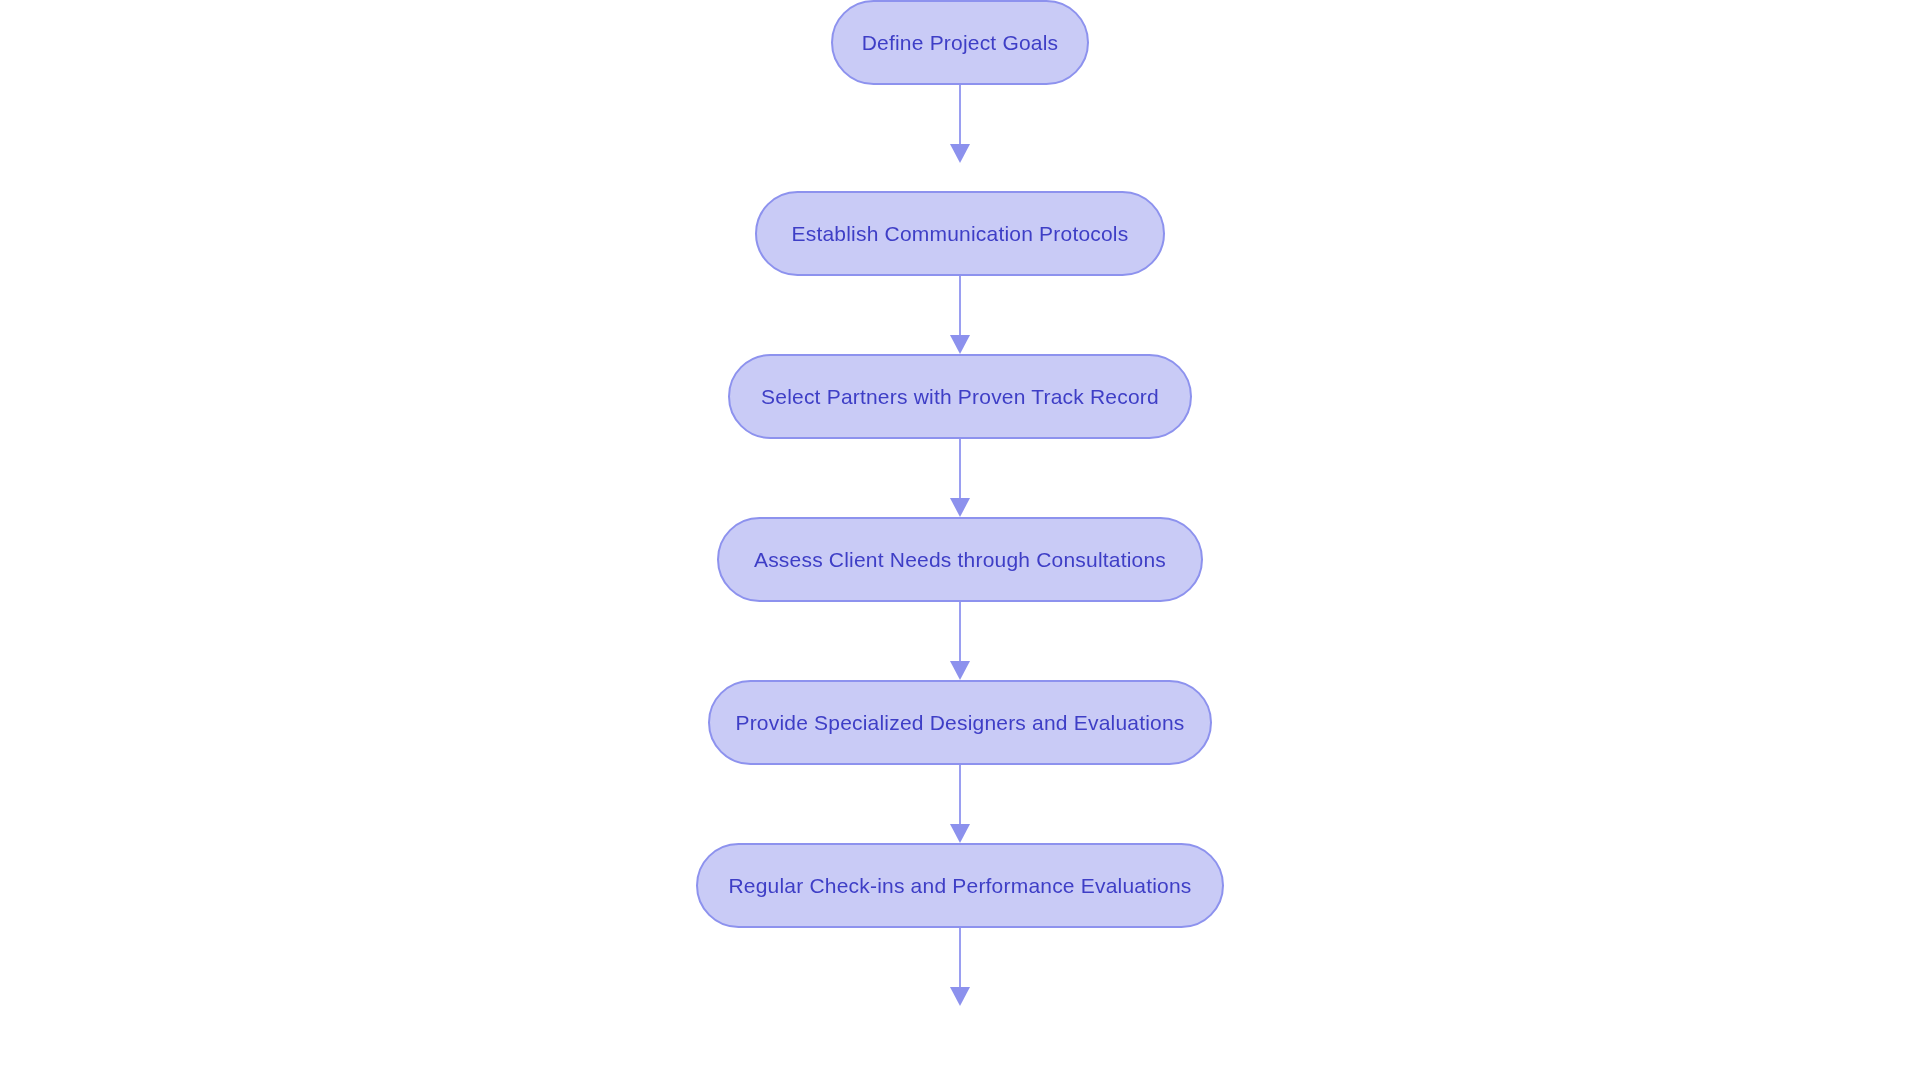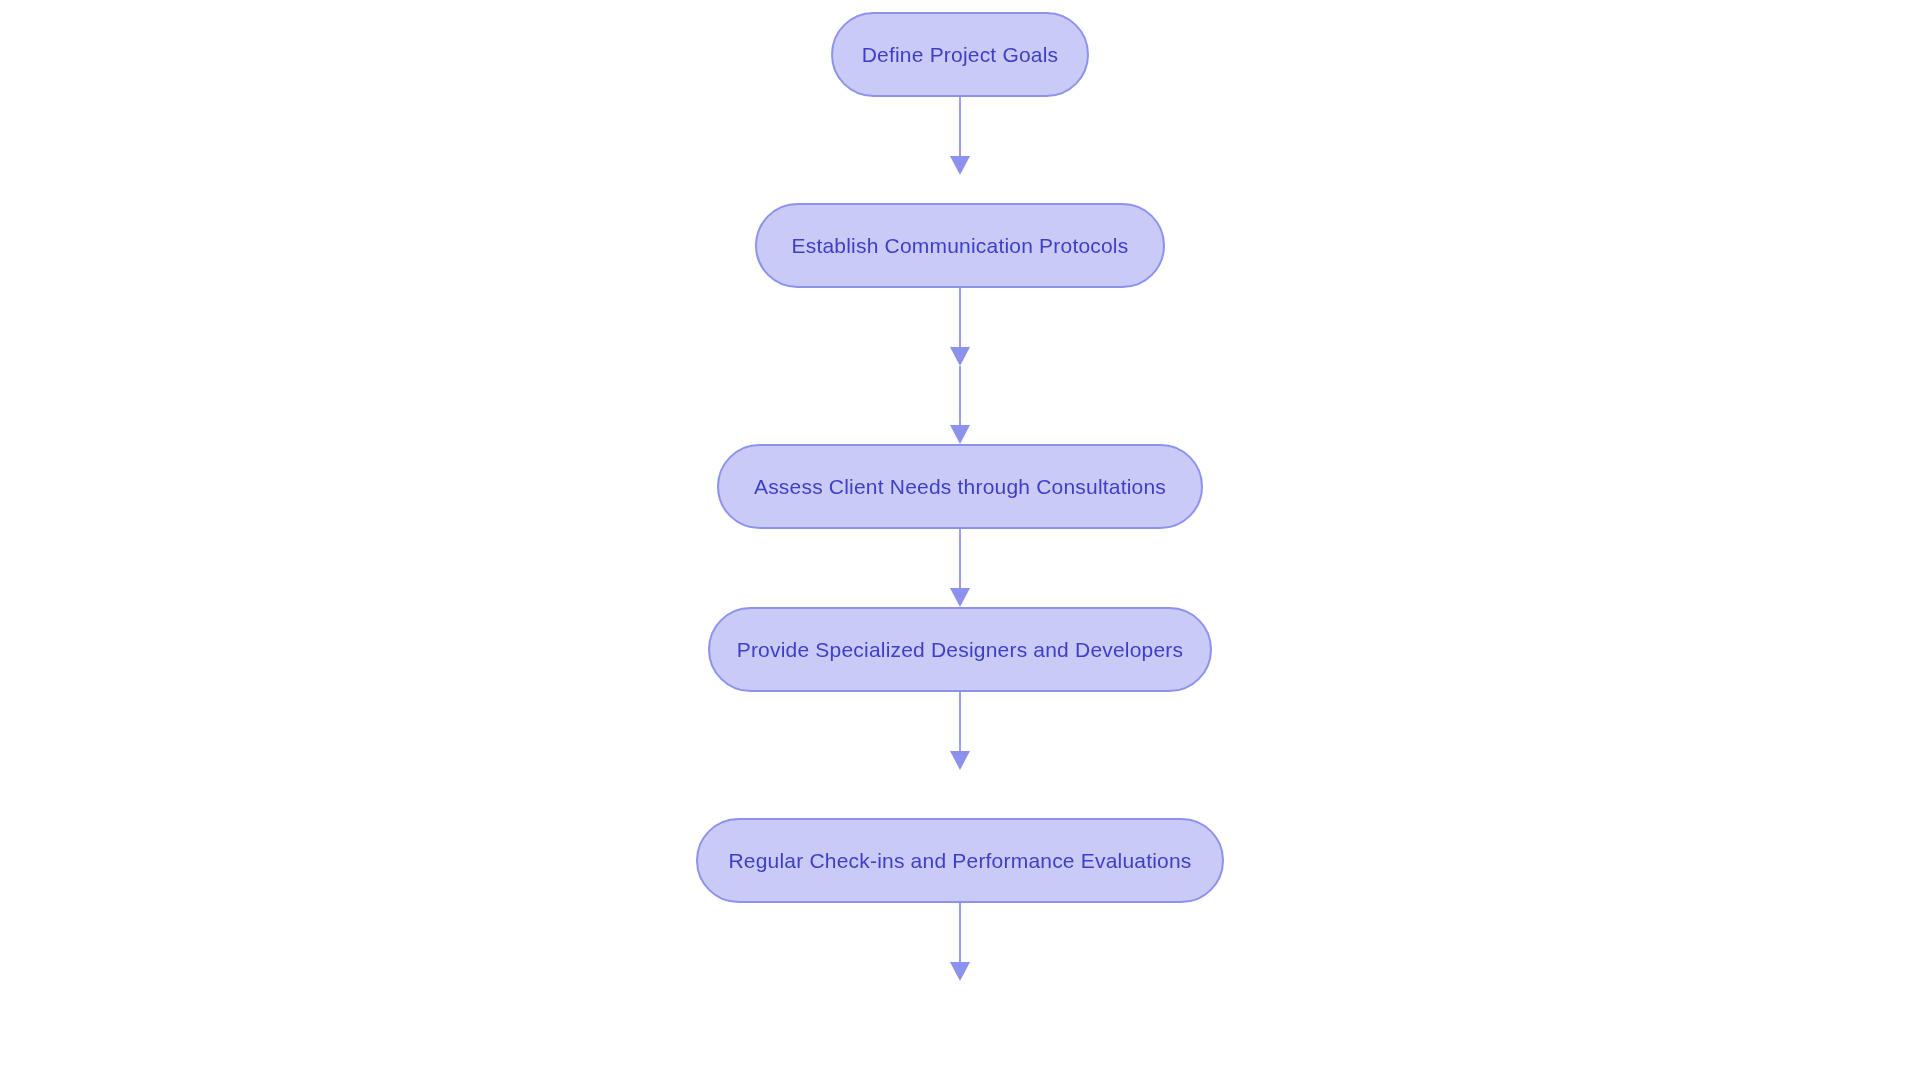--- a/index.html
+++ b/index.html
@@ -18,21 +18,20 @@
     overflow:hidden;
   }
   .canvas{
     position:relative;
     width:1920px;
     height:1083px;
     background:var(--canvas-bg);
     display:flex;
     flex-direction:column;
     align-items:center;
-    padding-top:12px;
   }
   .node{
     height:85px;
     flex:0 0 85px;
     border-radius:42.5px;
     background:var(--node-fill);
     border:2px solid var(--node-border);
     display:flex;
     align-items:center;
     justify-content:center;
@@ -42,21 +41,21 @@
     color:var(--node-text);
     font-size:21px;
     letter-spacing:0.2px;
     white-space:nowrap;
   }
   .n1{width:258px;}
   .n2{width:410px;margin-top:28px;}
   .n3{width:464px;}
   .n4{width:486px;text-align:center;}
   .n5{width:504px;}
-  .n6{width:528px;margin-top:48px;}
+  .n6{width:528px;}
   .n7{width:684px;}
   .connector{
     height:78px;
     flex:0 0 78px;
     display:flex;
     flex-direction:column;
     align-items:center;
   }
   .connector .line{
     width:2px;
@@ -88,37 +87,40 @@
 
   <div class="node n2">
     <span class="label">Establish Communication Protocols</span>
   </div>
 
   <div class="connector">
     <div class="line"></div>
     <div class="head"></div>
   </div>
 
+  <div class="node n3">
+    <span class="label">Select Partners with Proven Track Record</span>
+  </div>
 
   <div class="connector">
     <div class="line"></div>
     <div class="head"></div>
   </div>
 
   <div class="node n4">
     <span class="label">Assess Client Needs through Consultations</span>
   </div>
 
   <div class="connector">
     <div class="line"></div>
     <div class="head"></div>
   </div>
 
   <div class="node n5">
-    <span class="label">Provide Specialized Designers and Developers</span>
+    <span class="label">Provide Specialized Designers and Evaluations</span>
   </div>
 
   <div class="connector">
     <div class="line"></div>
     <div class="head"></div>
   </div>
 
   <div class="node n6">
     <span class="label">Regular Check-ins and Performance Evaluations</span>
   </div>

